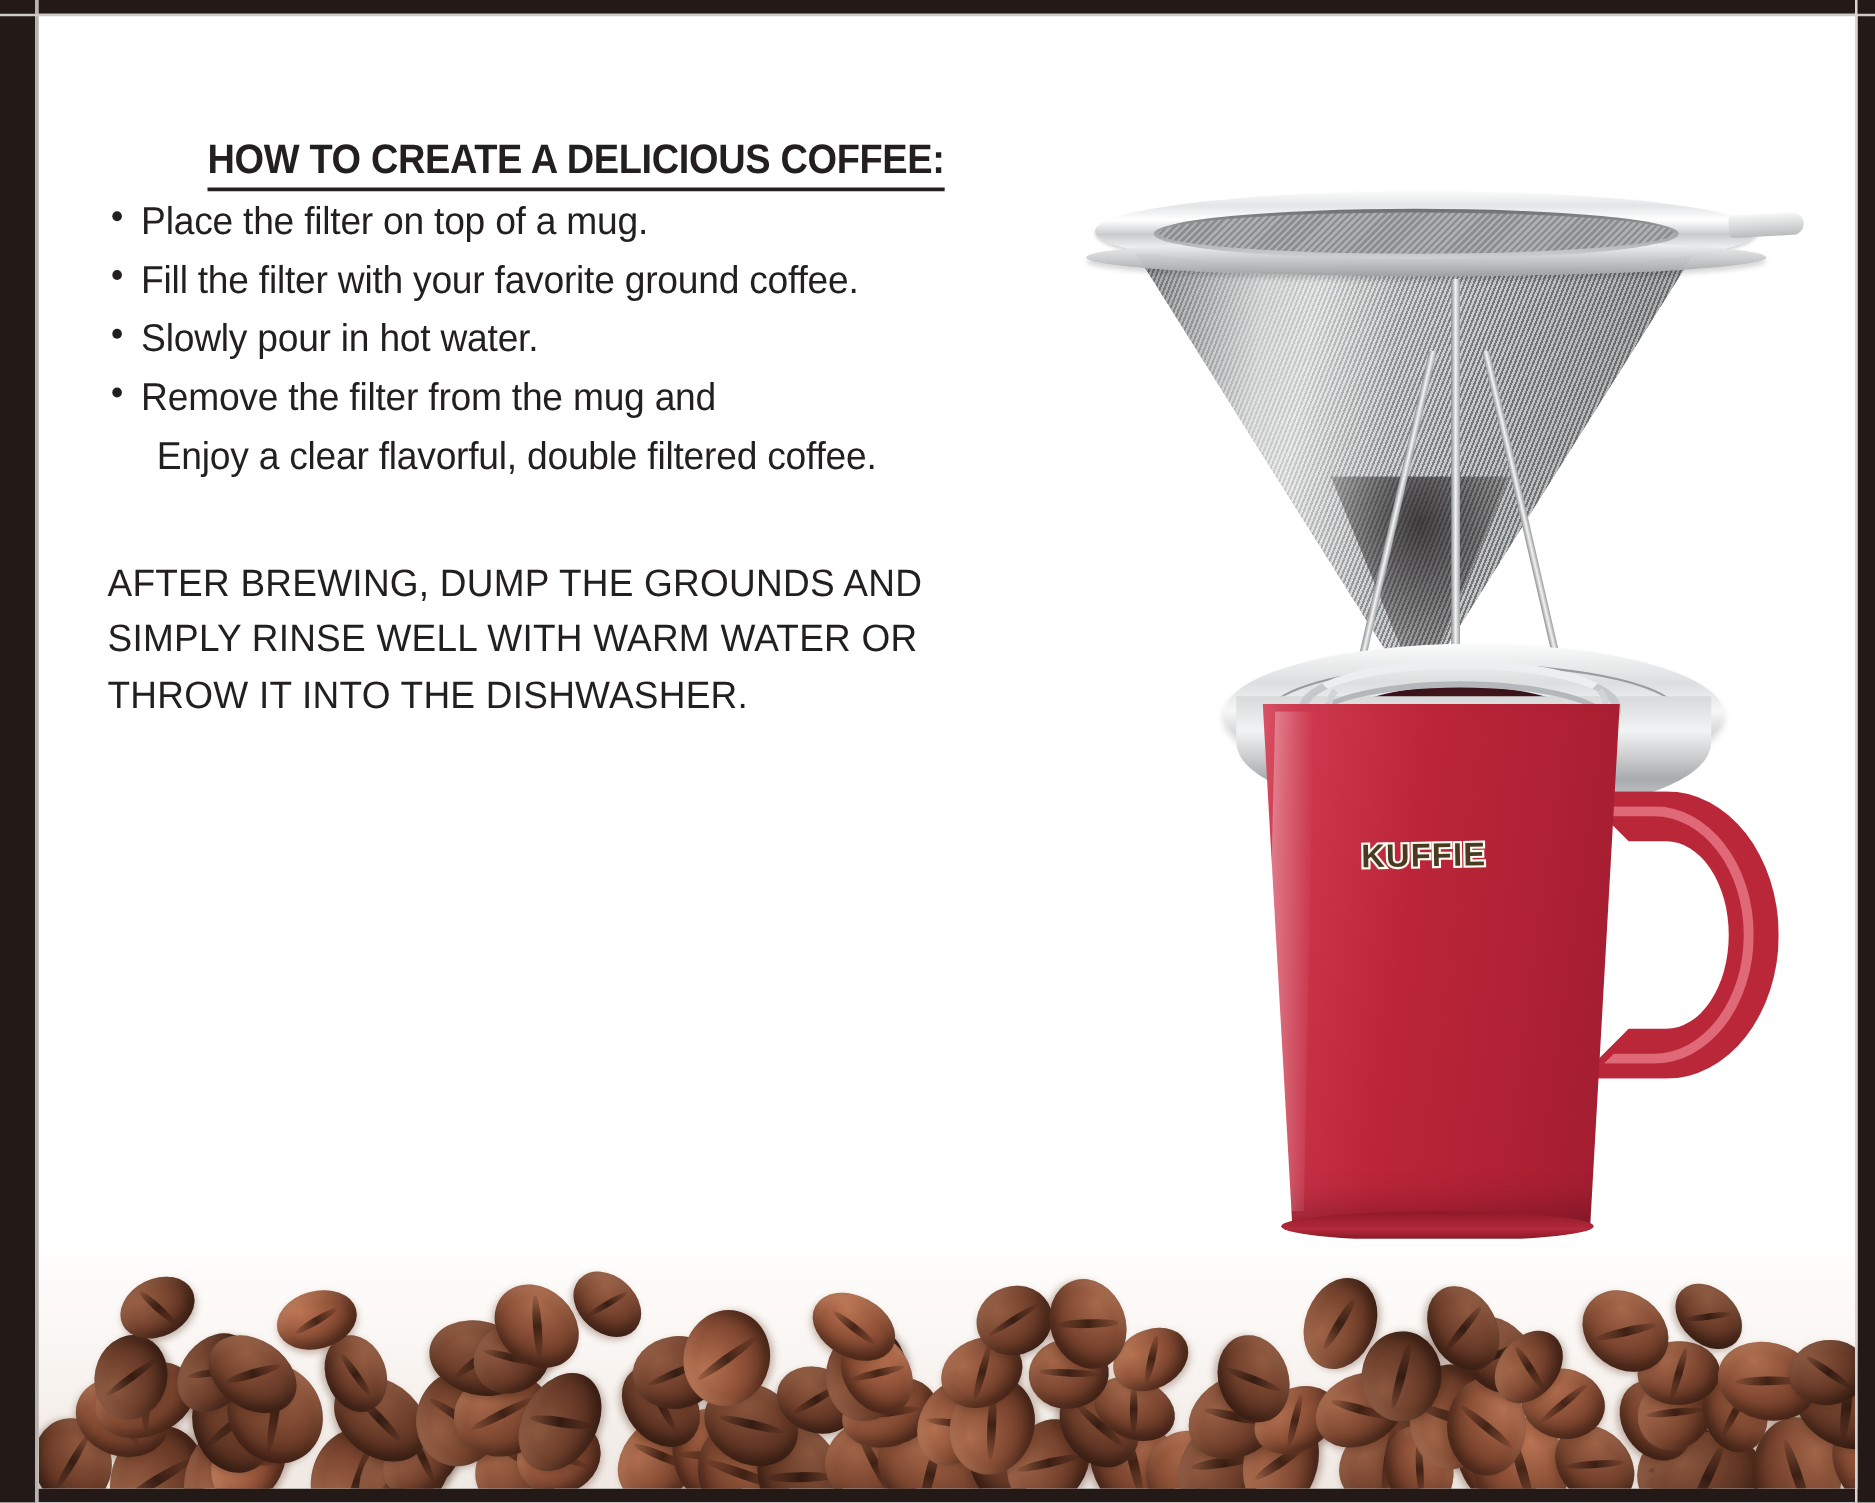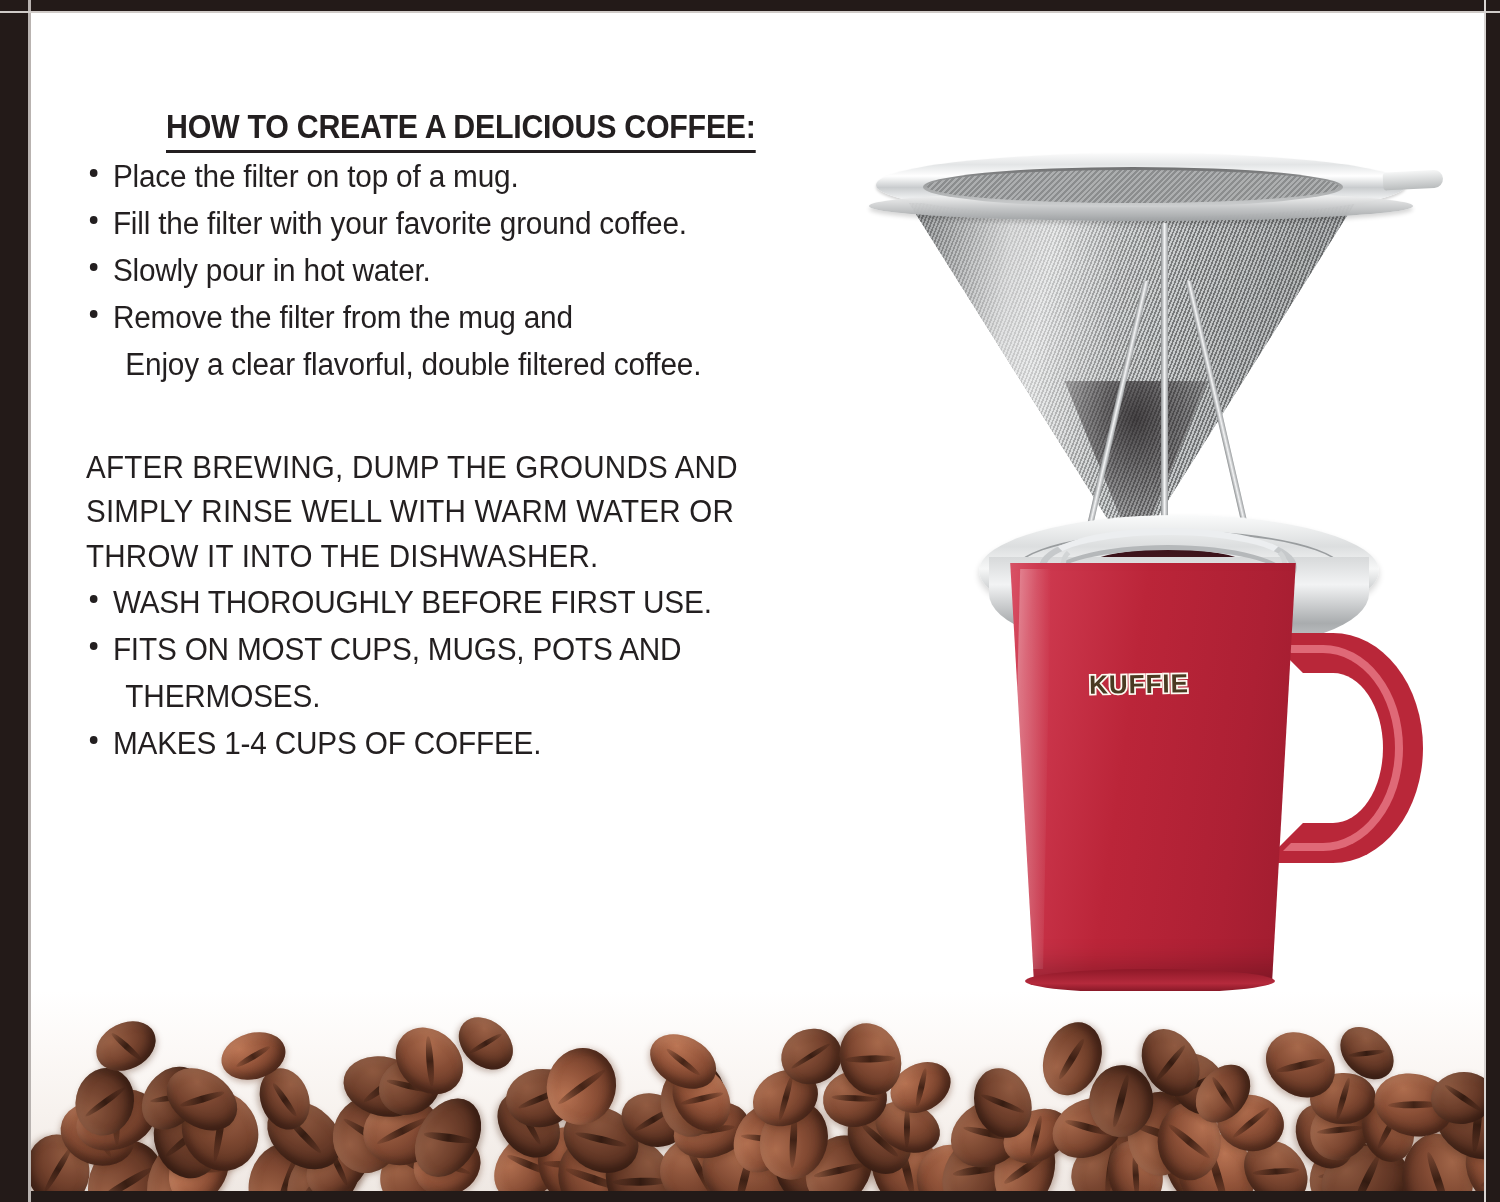--- a/index.html
+++ b/index.html
@@ -235,35 +235,20 @@
           <span class="sub">Enjoy a clear flavorful, double filtered coffee.</span>
         </li>
       </ul>
 
       <div class="para">
         <div>AFTER BREWING, DUMP THE GROUNDS AND</div>
         <div>SIMPLY RINSE WELL WITH WARM WATER OR</div>
         <div>THROW IT INTO THE DISHWASHER.</div>
       </div>
 
-      <ul class="blist list-bottom">
-        <li>
-          <span class="dot"></span>
-          <span>WASH THOROUGHLY BEFORE FIRST USE.</span>
-        </li>
-        <li>
-          <span class="dot"></span>
-          <span>FITS ON MOST CUPS, MUGS, POTS AND</span>
-          <span class="sub">THERMOSES.</span>
-        </li>
-        <li>
-          <span class="dot"></span>
-          <span>MAKES 1-4 CUPS OF COFFEE.</span>
-        </li>
-      </ul>
 
     </div>
 
     <div class="product">
 
       <div class="cone-wrap">
         <div class="cone-body"></div>
         <div class="cone-shade"></div>
         <div class="cone-inner-dark"></div>
 

